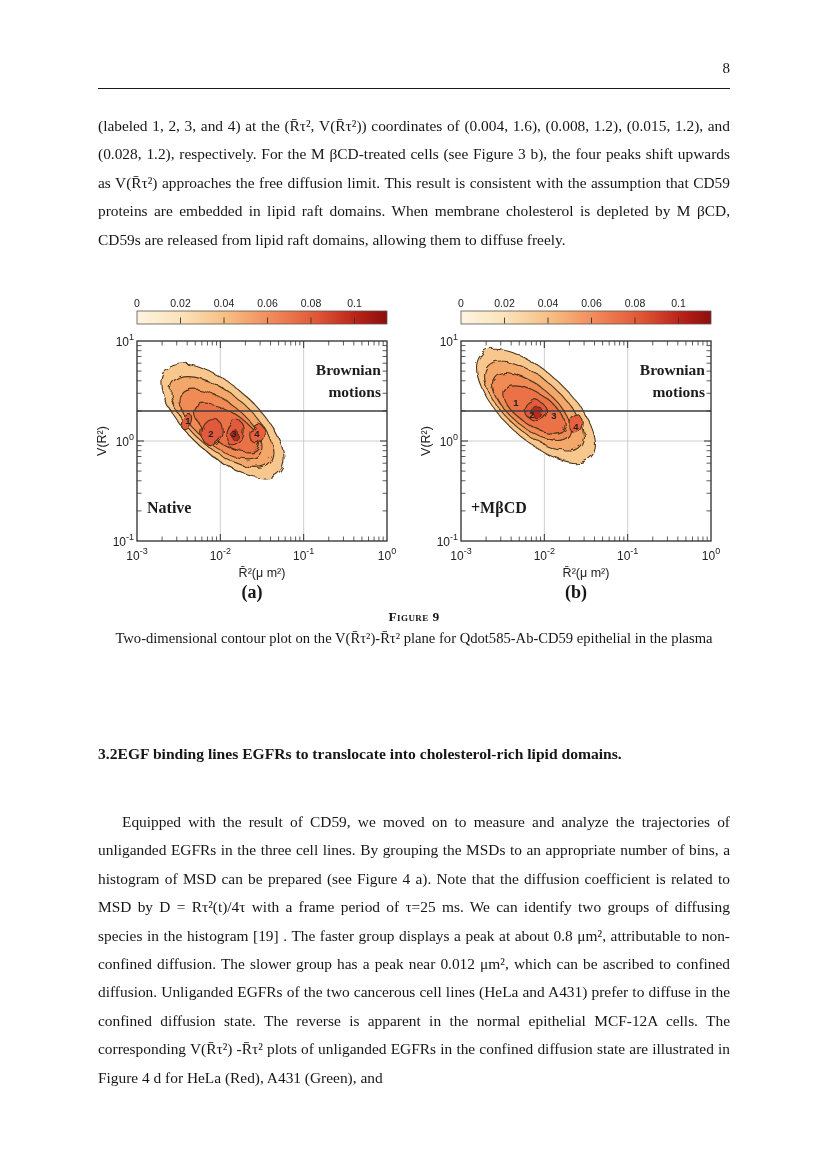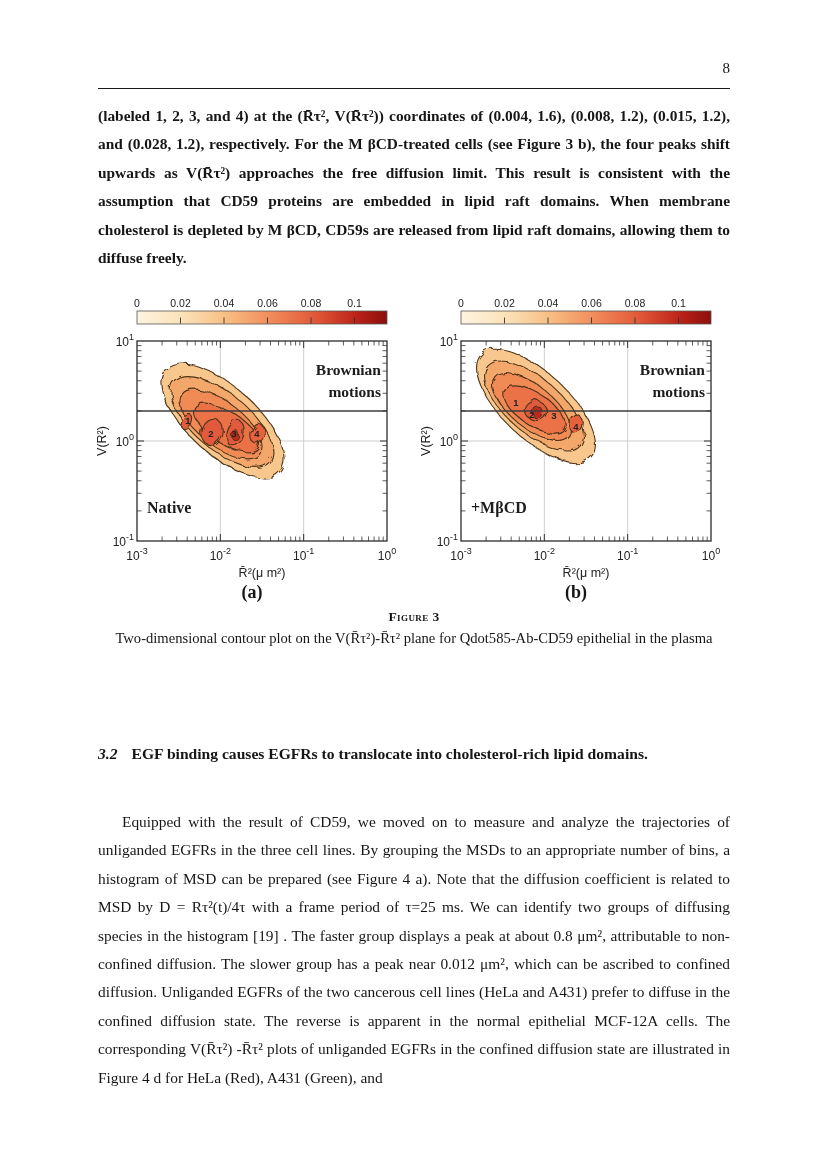--- a/index.html
+++ b/index.html
@@ -1,30 +1,30 @@
 <!DOCTYPE html>
 <html><head>
 <meta charset="utf-8">
 <style>
   html,body{margin:0;padding:0;background:#ffffff;}
   body{width:827px;height:1170px;position:relative;font-family:"Liberation Serif","DejaVu Serif",serif;color:#161616;}
   .abs{position:absolute;}
   .pagenum{top:60px;left:98px;width:632px;text-align:right;font-size:15px;}
   .rule{top:88px;left:98px;width:632px;border-top:1.4px solid #1a1a1a;height:0;}
   .para{left:98px;width:632px;font-size:15.4px;line-height:28.4px;text-align:justify;}
-  .para1{top:102px;font-weight:bold;}
+  .para1{top:112px;}
   .para2{top:808px;text-indent:24px;}
   .figure{top:296px;left:92px;width:644px;}
   .panels{display:flex;justify-content:space-between;}
   .panel-tags{display:flex;justify-content:space-between;margin-top:0px;}
   .panel-tag{width:320px;text-align:center;font-weight:bold;font-size:18px;}
   .cap-label{text-align:center;font-variant:small-caps;font-weight:bold;font-size:13.5px;margin-top:6px;letter-spacing:0.4px;}
   .cap-line{text-align:center;font-size:14.6px;line-height:26px;}
   .sec-heading{top:745px;left:98px;width:632px;font-weight:bold;font-size:15.6px;}
-  .sec-num{margin-right:14px;font-style:italic;}
+  .sec-num{}
   svg text{font-family:"Liberation Sans","DejaVu Sans",sans-serif;fill:#222;}
   svg .serifb{font-family:"Liberation Serif","DejaVu Serif",serif;font-weight:bold;fill:#1c1c1c;}
 </style>
 </head>
 <body>
 
 <div class="abs pagenum">8</div>
 <div class="abs rule"></div>
 
 <div class="abs para para1">(labeled 1, 2, 3, and 4) at the (R̄τ², V(R̄τ²)) coordinates of (0.004, 1.6), (0.008, 1.2), (0.015, 1.2), and (0.028, 1.2), respectively. For the M βCD-treated cells (see Figure 3  b), the four peaks shift upwards as V(R̄τ²) approaches the free diffusion limit.  This result is consistent with the assumption that CD59 proteins are embedded in lipid raft domains. When membrane cholesterol is depleted by M βCD, CD59s are released from lipid raft domains, allowing them to diffuse freely.</div>
@@ -377,21 +377,21 @@
       <text x="170" y="281" font-size="12.5" text-anchor="middle">R̄²(μ m²)</text>
       <text x="14" y="145" font-size="12.5" text-anchor="middle" transform="rotate(-90 14 145)">V(R²)</text>
     </svg>
   </div>
 
   <div class="panel-tags">
     <div class="panel-tag">(a)</div>
     <div class="panel-tag">(b)</div>
   </div>
 
-  <div class="cap-label">Figure 3</div>
+  <div class="cap-label">Figure 9</div>
   <div class="cap-line">Two-dimensional contour plot on the V(R̄τ²)-R̄τ² plane for Qdot585-Ab-CD59 epithelial in the plasma</div>
 </div>
 
 <div class="abs sec-heading">
-  <span class="sec-num">3.2</span><span>EGF binding causes EGFRs to translocate into cholesterol-rich lipid domains.</span>
+  <span class="sec-num">3.2</span><span>EGF binding lines EGFRs to translocate into cholesterol-rich lipid domains.</span>
 </div>
 
 <div class="abs para para2">Equipped with the result of CD59, we moved on to measure and analyze the trajectories of unliganded EGFRs in the three cell lines.  By grouping the MSDs to an appropriate number of bins, a histogram of MSD can be prepared (see Figure 4 a).  Note that the diffusion coefficient is related to MSD by D = Rτ²(t)/4τ with a frame period of τ=25 ms.  We can identify two groups of diffusing species in the histogram [19] .  The faster group displays a peak at about 0.8 μm², attributable to non-confined diffusion. The slower group has a peak near 0.012 μm², which can be ascribed to confined diffusion.  Unliganded EGFRs of the two cancerous cell lines (HeLa and A431) prefer to diffuse in the confined diffusion state.  The reverse is apparent in the normal epithelial MCF-12A cells.  The corresponding V(R̄τ²) -R̄τ² plots of unliganded EGFRs in the confined diffusion state are illustrated in Figure 4  d for HeLa (Red), A431 (Green), and</div>
 
 </body></html>

